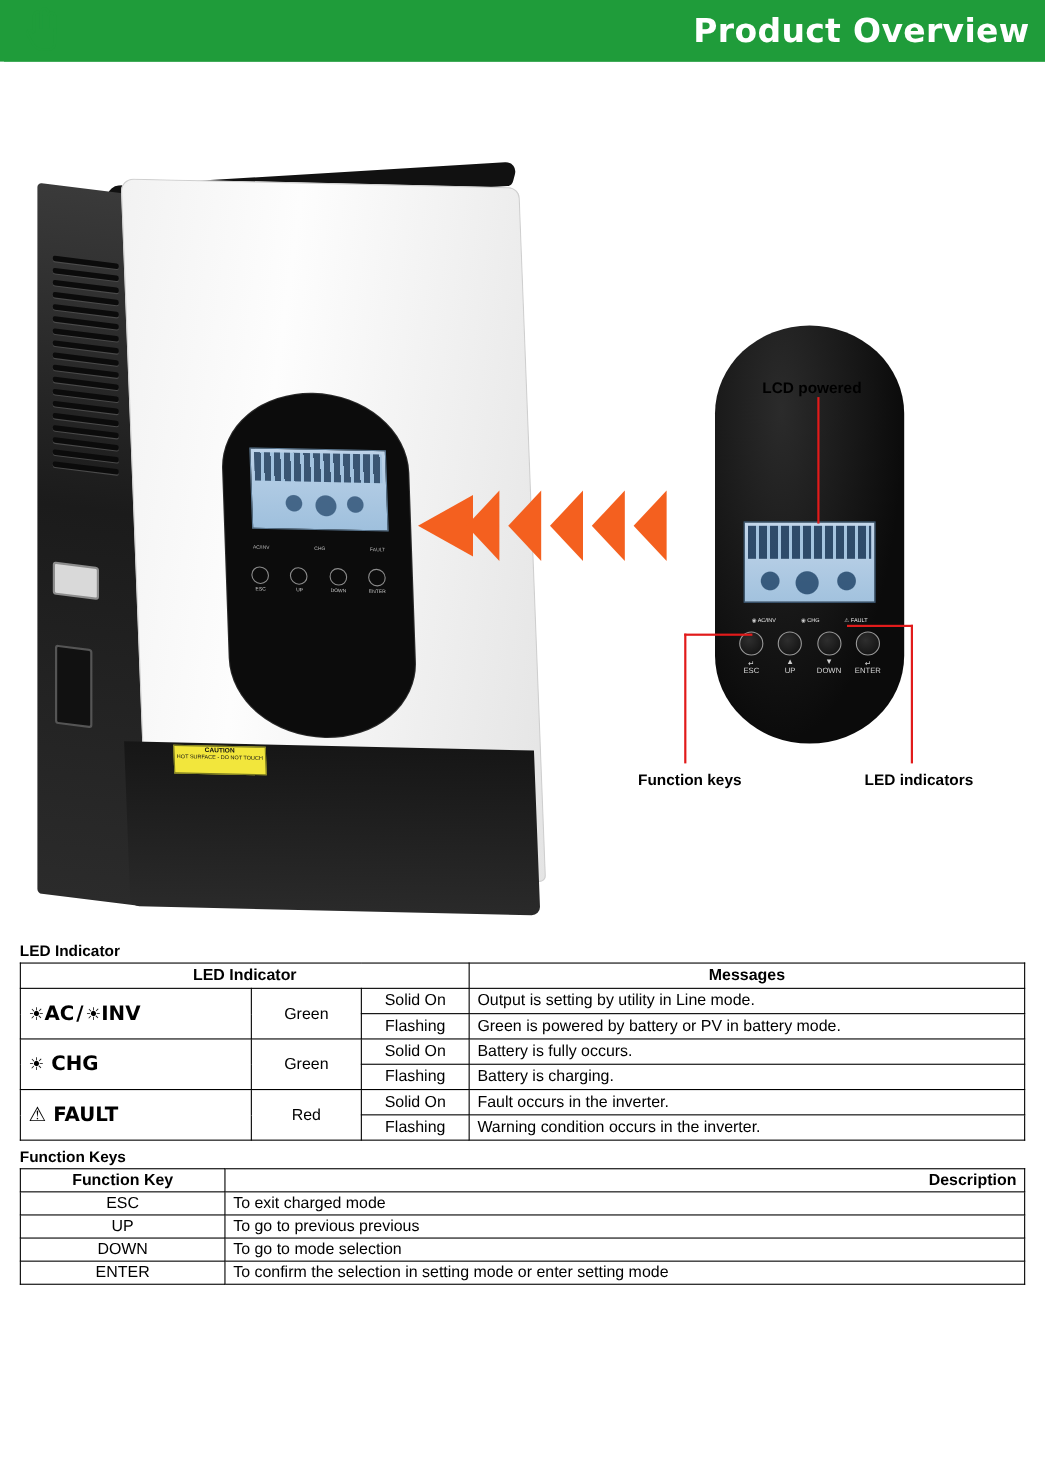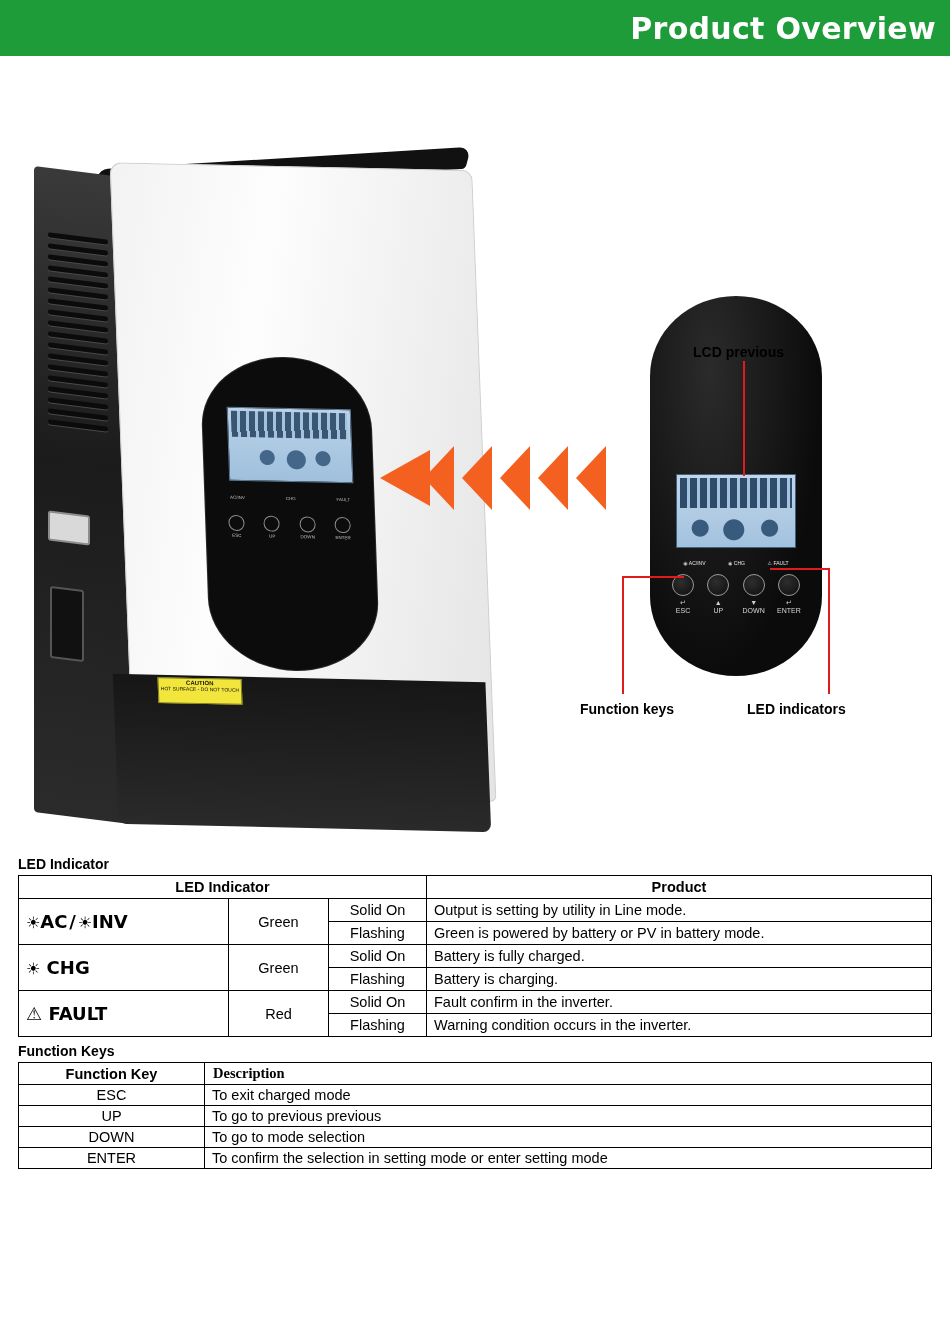--- a/index.html
+++ b/index.html
@@ -163,21 +163,21 @@
   }
   .remote-keys .k { width: 30px; text-align:center; }
   .remote-keys .kc { width: 22px; height: 22px; border: 1.5px solid #9a9a9a; border-radius: 50%; margin: 0 auto 3px; background: radial-gradient(circle at 40% 35%, #2e2e2e, #0d0d0d);}
   .remote-keys .kl { color:#d6d6d6; font-size: 7px; }
   .remote-keys .ksym { color:#cfcfcf; font-size: 7px; height: 8px; }
 
   
   .cal { position:absolute; font-size: 14px; font-weight: bold; color:#000; }
   .lbl-lcd { left: 693px; top: 288px; }
   .lbl-fn  { left: 580px; top: 645px; }
-  .lbl-led { left: 747px; top: 645px; }
+  .lbl-led { left: 786px; top: 645px; }
   .line { position:absolute; background: #e11b1b; }
 
   
   .sect-title { font-size: 14px; font-weight: bold; margin: 0 0 3px 18px; }
   table { border-collapse: collapse; font-size: 14.5px; }
   .tbl { width: 914px; margin-left: 18px; table-layout: fixed; }
   .tbl th, .tbl td { border: 1px solid #000; padding: 3px 7px; }
   .tbl th { font-weight: bold; text-align: center; }
   .c-center { text-align: center; }
   .led-sym { font-size: 18px; font-weight: bold; font-family:"DejaVu Sans", sans-serif; white-space: nowrap; }
@@ -297,37 +297,37 @@
         <div class="kl">ENTER</div>
       </div>
     </div>
 
     <div class="line" style="left:743px; top:305px; width:2px; height:115px;"></div>
     <div class="line" style="left:622px; top:520px; width:2px; height:118px;"></div>
     <div class="line" style="left:622px; top:520px; width:62px; height:2px;"></div>
     <div class="line" style="left:828px; top:512px; width:2px; height:126px;"></div>
     <div class="line" style="left:770px; top:512px; width:60px; height:2px;"></div>
 
-    <div class="cal lbl-lcd">LCD previous</div>
+    <div class="cal lbl-lcd">LCD powered</div>
     <div class="cal lbl-fn">Function keys</div>
     <div class="cal lbl-led">LED indicators</div>
   </div>
 
   <div class="sect-title">LED Indicator</div>
   <table class="tbl">
     <colgroup>
       <col style="width:210px">
         <col style="width:100px">
         <col style="width:98px">
         <col>
     </colgroup>
     <thead>
       <tr>
         <th colspan="3">LED Indicator</th>
-        <th>Product</th>
+        <th>Messages</th>
       </tr>
     </thead>
     <tbody>
       <tr>
         <td rowspan="2" class="led-sym">
           <span class="sun">☀</span>AC / <span class="sun">☀</span>INV
         </td>
         <td rowspan="2" class="c-center">Green</td>
         <td class="c-center">Solid On</td>
         <td>Output is setting by utility in Line mode.</td>
@@ -335,51 +335,51 @@
       <tr>
         <td class="c-center">Flashing</td>
         <td>Green is powered by battery or PV in battery mode.</td>
       </tr>
       <tr>
         <td rowspan="2" class="led-sym">
           <span class="sun">☀</span>&nbsp;CHG
         </td>
         <td rowspan="2" class="c-center">Green</td>
         <td class="c-center">Solid On</td>
-        <td>Battery is fully charged.</td>
+        <td>Battery is fully occurs.</td>
       </tr>
       <tr>
         <td class="c-center">Flashing</td>
         <td>Battery is charging.</td>
       </tr>
       <tr>
         <td rowspan="2" class="led-sym">
           <span>⚠</span>&nbsp;FAULT
         </td>
         <td rowspan="2" class="c-center">Red</td>
         <td class="c-center">Solid On</td>
-        <td>Fault confirm in the inverter.</td>
+        <td>Fault occurs in the inverter.</td>
       </tr>
       <tr>
         <td class="c-center">Flashing</td>
         <td>Warning condition occurs in the inverter.</td>
       </tr>
     </tbody>
   </table>
 
   <div class="sect-title" style="margin-top:6px;">Function Keys</div>
   <table class="fk-tbl">
     <colgroup>
         <col style="width:186px">
         <col>
       </colgroup>
     <thead>
       <tr>
         <th>Function Key</th>
-        <th style="text-align:left; padding-left:8px;font-family:Liberation Serif, serif;">Description</th>
+        <th style="text-align:right; padding-left:8px;">Description</th>
       </tr>
     </thead>
     <tbody>
       <tr>
         <td class="c-center">ESC</td>
         <td>To exit charged mode</td>
       </tr>
       <tr>
         <td class="c-center">UP</td>
         <td>To go to previous previous</td>

